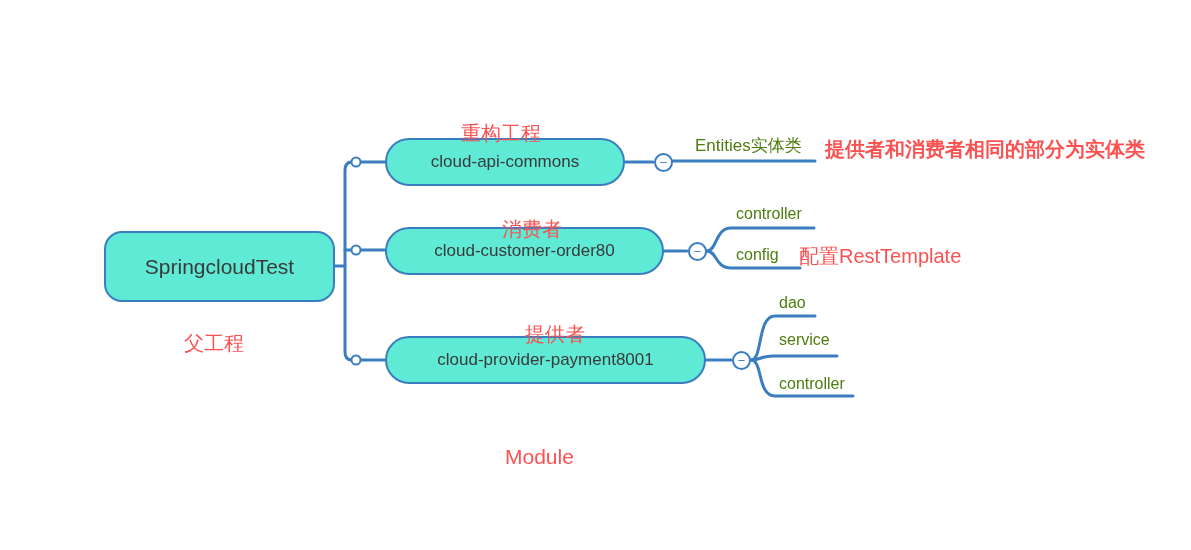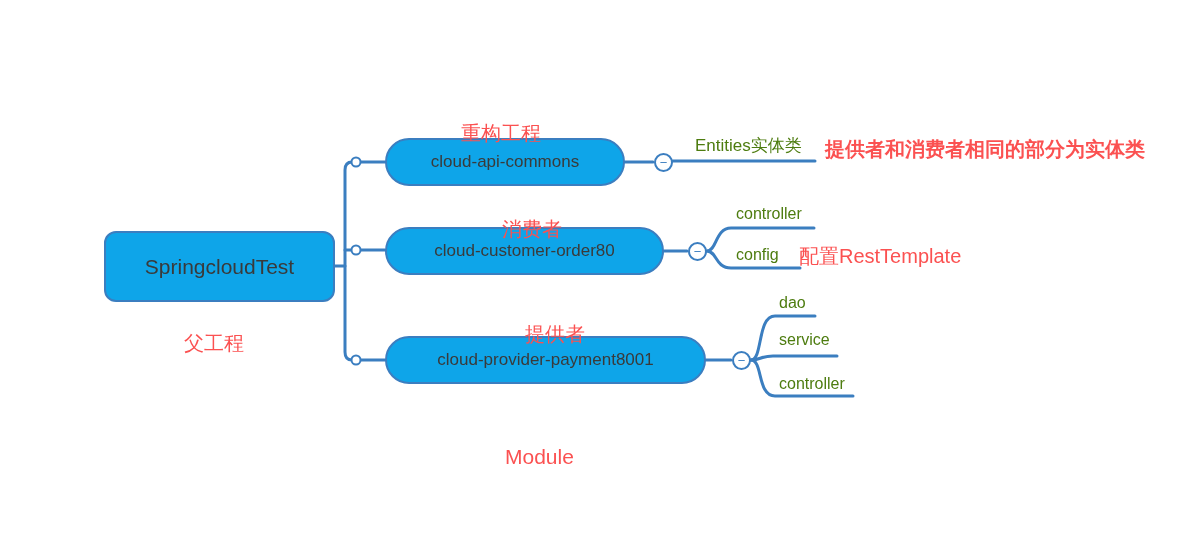--- a/index.html
+++ b/index.html
@@ -7,31 +7,31 @@
     position:relative;
     width:1191px;height:550px;
     background:#ffffff;
     font-family:"Liberation Sans", sans-serif;
     overflow:hidden;
   }
   svg.connectors{position:absolute;left:0;top:0;z-index:1;}
   .node{
     position:absolute;
     display:flex;align-items:center;justify-content:center;
-    background:#0ea5e9;
+    background:#5eead4;
     border:2.5px solid #3b7ec0;
     color:#3a3a3a;
     box-sizing:border-box;
     z-index:2;
     white-space:nowrap;
     cursor:default;
   }
   .node-root{
     left:104px;top:231px;width:231px;height:71px;
-    border-radius:12px;
+    border-radius:18px;
     font-size:21px;
   }
   .capsule{border-radius:25px;font-size:17px;height:48px;}
   .capsule-1{left:385px;top:138px;width:240px;}
   .capsule-2{left:385px;top:227px;width:279px;text-align:right;}
   .capsule-3{left:385px;top:336px;width:321px;}
   .leaf-label{
     position:absolute;z-index:2;
     color:#4d7c0f;font-size:16px;line-height:1.15;
     white-space:nowrap;

